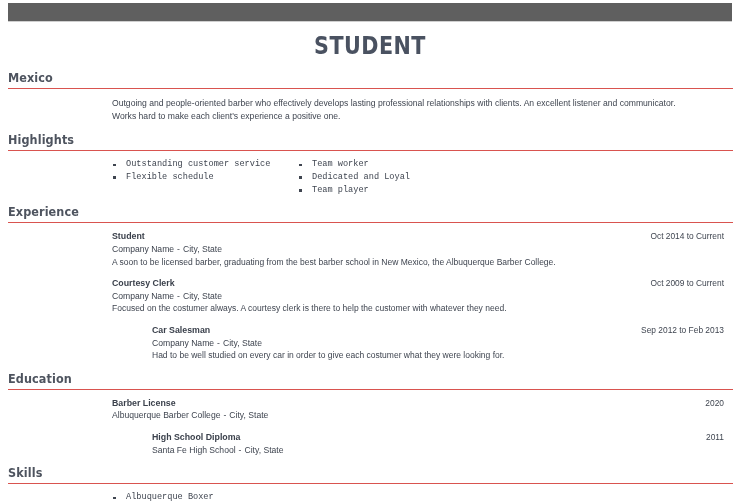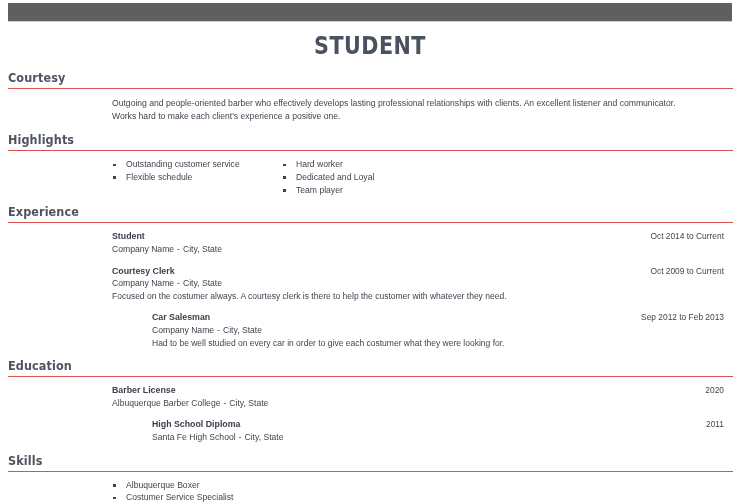--- a/index.html
+++ b/index.html
@@ -89,21 +89,22 @@
     font-size: 8.6px;
     line-height: 13px;
     color: #3f4550;
     max-width: 582px;
   }
 
   
   .bullet-cols {
     display: flex;
     padding-top: 7px;
-    gap: 0;
+    gap: 16px;
+    font-family: Liberation Mono, monospace;
   }
   .bullet-col { flex: 0 0 auto; }
   .bullet-col.col-1 { width: 170px; }
 
   ul.bullets {
     margin: 0;
     padding: 0;
     list-style: none;
   }
   ul.bullets li {
@@ -172,41 +173,41 @@
 
 <div class="page">
 
   <div class="topbar"></div>
 
   <div class="name-title">STUDENT</div>
 
   <div class="body-stack">
 
     <div class="section section-summary">
-      <div class="section-head">Courtesy</div>
+      <div class="section-head">Mexico</div>
       <div class="section-rule"></div>
       <div class="section-body">
         <p class="summary-text">Outgoing and people-oriented barber who effectively develops lasting professional relationships with clients. An excellent listener and communicator. Works hard to make each client's experience a positive one.</p>
       </div>
     </div>
 
     <div class="section section-highlights">
       <div class="section-head">Highlights</div>
       <div class="section-rule"></div>
       <div class="section-body">
         <div class="bullet-cols">
           <div class="bullet-col col-1">
             <ul class="bullets">
               <li>Outstanding customer service</li>
               <li>Flexible schedule</li>
             </ul>
           </div>
           <div class="bullet-col col-2">
             <ul class="bullets">
-              <li>Hard worker</li>
+              <li>Team worker</li>
               <li>Dedicated and Loyal</li>
               <li>Team player</li>
             </ul>
           </div>
         </div>
       </div>
     </div>
 
     <div class="section section-experience">
       <div class="section-head">Experience</div>
@@ -215,20 +216,21 @@
         <div class="entries">
 
           <div class="entry">
             <div class="entry-row">
               <span class="entry-title">Student</span>
               <span class="entry-date">Oct 2014 to Current</span>
             </div>
             <div class="entry-org">
               <span class="org-name">Company Name</span><span class="org-sep">-</span><span class="org-loc">City, State</span>
             </div>
+            <div class="entry-desc">A soon to be licensed barber, graduating from the best barber school in New Mexico, the Albuquerque Barber College.</div>
           </div>
 
           <div class="entry">
             <div class="entry-row">
               <span class="entry-title">Courtesy Clerk</span>
               <span class="entry-date">Oct 2009 to Current</span>
             </div>
             <div class="entry-org">
               <span class="org-name">Company Name</span><span class="org-sep">-</span><span class="org-loc">City, State</span>
             </div>

